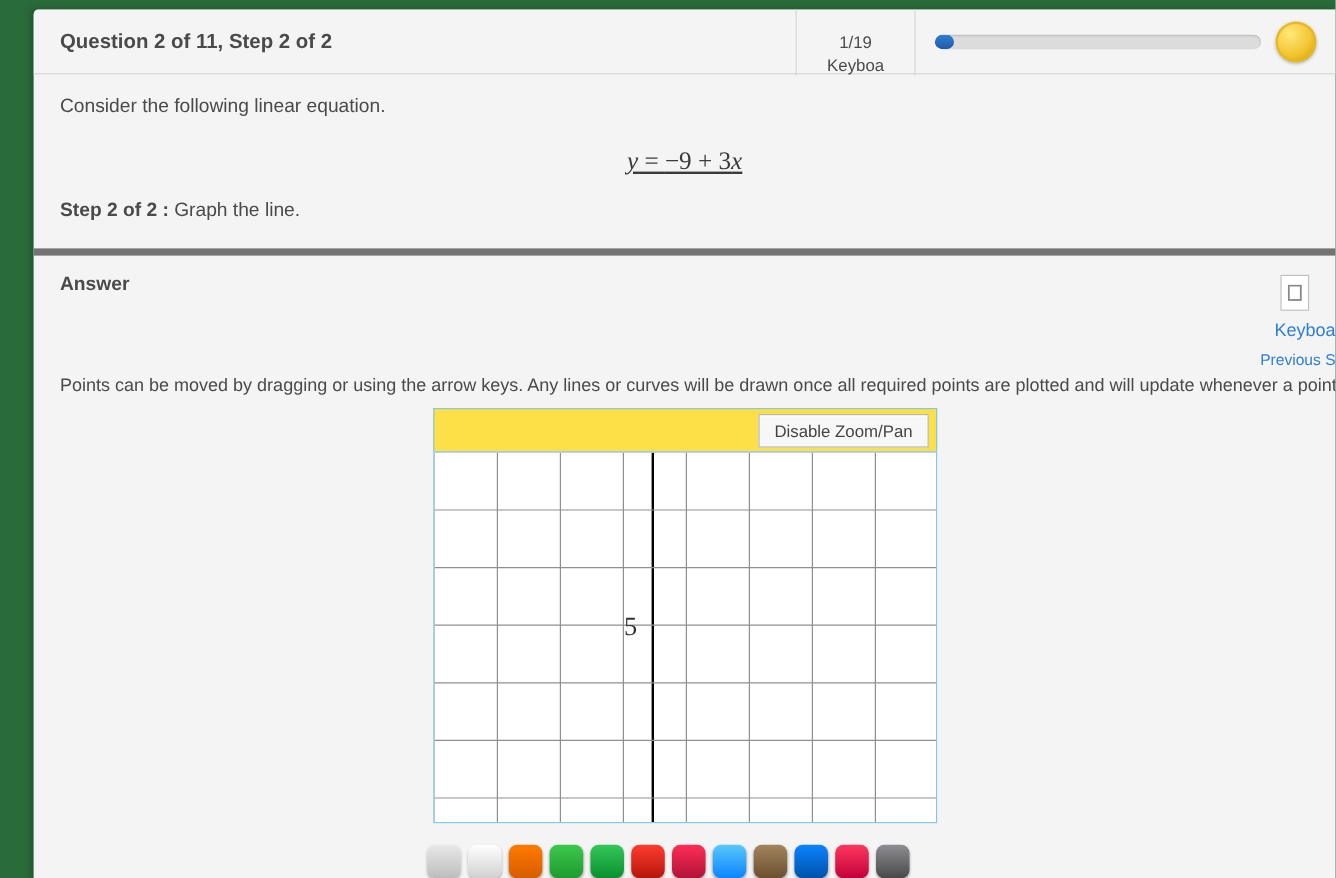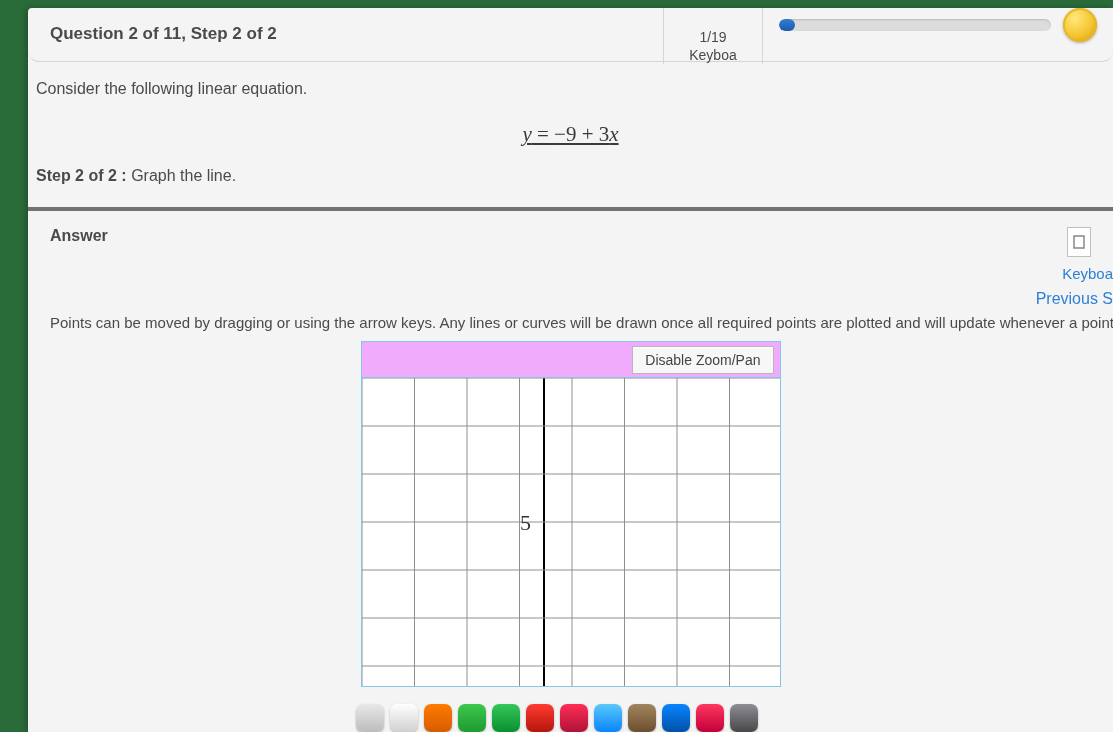--- a/index.html
+++ b/index.html
@@ -14,25 +14,24 @@
   .page {
     position: absolute;
     left: 28px; top: 8px; right: 0; bottom: 0;
     background: #f4f4f4;
     border-radius: 4px 0 0 0;
     box-shadow: -2px 0 6px rgba(0,0,0,.25);
     overflow: hidden;
   }
   .header {
     display: flex;
-    align-items: flex-start;
+    align-items: center;
     border-bottom: 1px solid #d6d6d6;
     height: 54px;
     background: #f4f4f4;
-    border-radius: 11px;
   }
   .h-left {
     flex: 1;
     padding: 16px 22px;
     font-size: 17px;
     font-weight: 700;
     color: #4a4a4a;
   }
   .h-score {
     width: 100px;
@@ -65,22 +64,22 @@
     background: linear-gradient(#2e7fd6,#1f5aa8);
     border-radius: 6px;
   }
   .coin {
     width: 34px; height: 34px;
     border-radius: 50%;
     background: radial-gradient(circle at 35% 30%, #ffe97a 0%, #f4c430 55%, #c79200 100%);
     box-shadow: 0 1px 3px rgba(0,0,0,.3), inset 0 0 0 2px #e4b828;
   }
   .section {
-    padding: 18px 8px 22px;
-    border-bottom: 4px solid #737373;
+    padding: 18px 22px 22px;
+    border-bottom: 6px solid #737373;
     color: #4a4a4a;
   }
   .prompt { font-size: 16px; margin-bottom: 24px; }
   .equation {
     text-align: center;
     font-family: "Times New Roman", serif;
     font-style: italic;
     font-size: 21px;
     color: #3a3a3a;
     margin: 10px 0 20px;
@@ -99,37 +98,37 @@
   .keyboard-row {
     text-align: right;
     padding: 0 0 4px 0;
     color: #2e7fd6;
     font-size: 15px;
   }
   .prev-row {
     text-align: right;
     padding: 4px 0 6px 0;
     color: #2e7fd6;
-    font-size: 16px;
+    font-size: 13px;
   }
   .instr {
     padding: 0 22px 10px;
     font-size: 15px;
     color: #4a4a4a;
     white-space: nowrap;
   }
   .graph-wrap {
     position: relative;
     width: 420px;
     margin: 0 auto;
   }
   .graph-toolbar {
     border: 1px solid #88c6e8;
     border-bottom: none;
-    background: #f0abfc;
+    background: #fde047;
     height: 36px;
     display: flex;
     justify-content: flex-end;
     align-items: center;
     padding: 0 6px;
   }
   .zoom-btn {
     border: 1px solid #b8b8b8;
     background: #f7f7f7;
     padding: 5px 12px;

